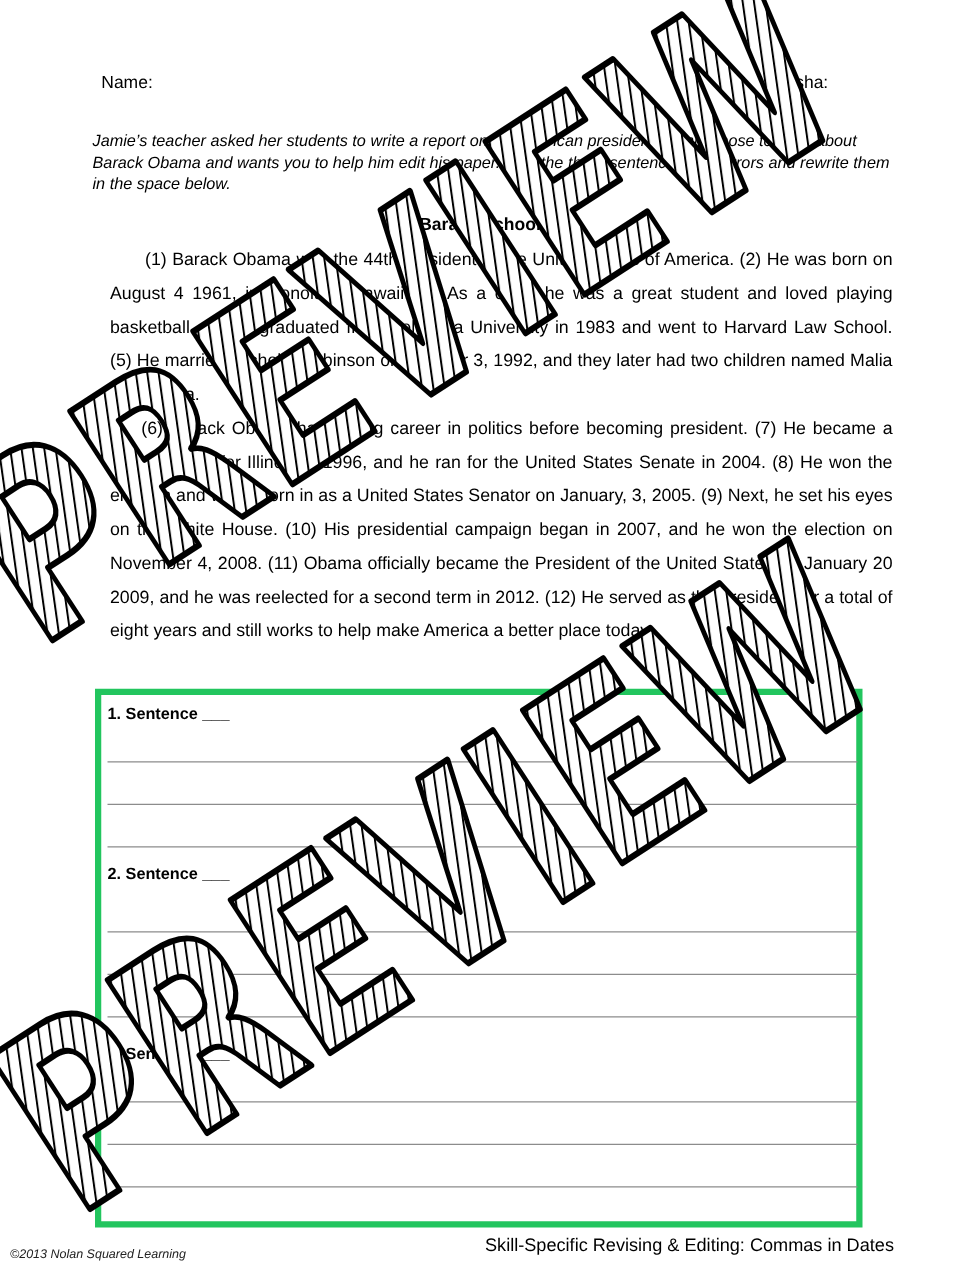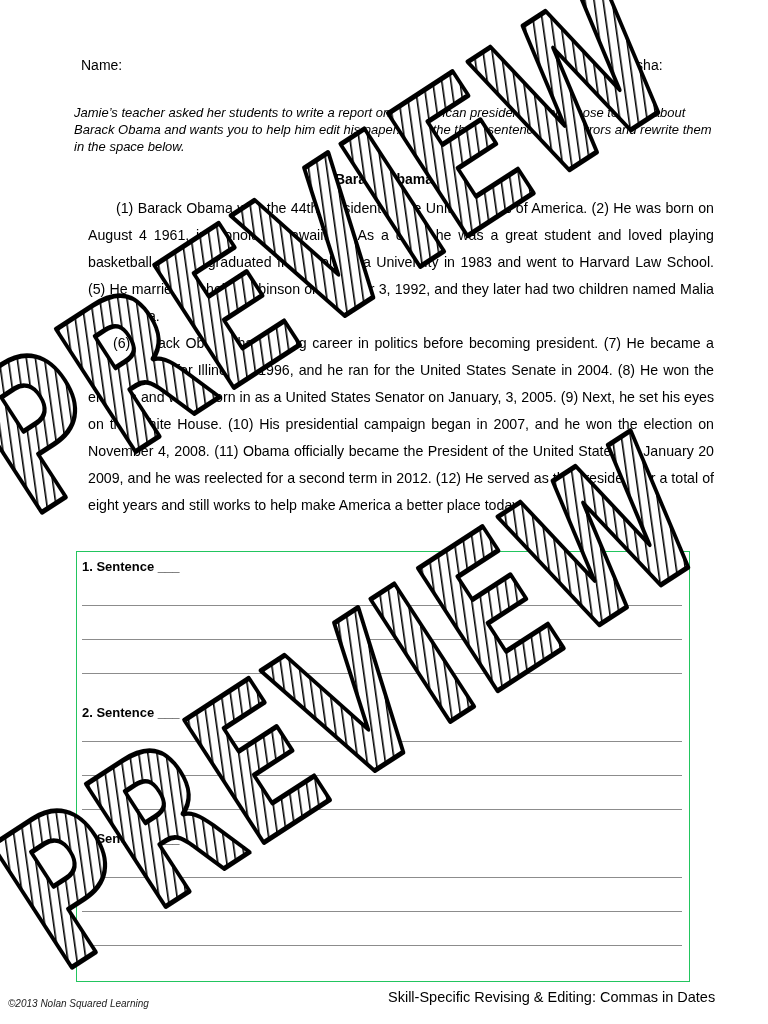--- a/index.html
+++ b/index.html
@@ -18,54 +18,54 @@
     .title { left: 0; width: 768px; top: 171px; text-align: center; font-size: 14px; font-weight: bold; }
     .passage {
       left: 88px; top: 195px; width: 626px;
       font-size: 14.2px; line-height: 27px;
     }
     .passage p { margin: 0; text-indent: 28px; text-align: justify; text-align-last: left; }
     .passage p:first-child { text-indent: 28px; }
     .passage p + p { text-indent: 25px; }
     .answer-box {
       left: 76px; top: 551px; width: 614px; height: 431px;
-      border: 1px solid #22c55e; box-sizing: border-box; padding-left: 28px;
+      border: 5px solid #22c55e; box-sizing: border-box; padding-left: 28px;
     }
     .sec-label { position: absolute; left: 5px; font-size: 13px; font-weight: bold; }
     .rule { position: absolute; left: 5px; width: 600px; height: 0; border-top: 1px solid #8c8c8c; }
     .footer-left { left: 8px; top: 998px; font-size: 10px; font-style: italic; color: #222; }
     .footer-right { left: 388px; top: 989px; font-size: 14.5px; }
     .watermark { left: 0; top: 0; width: 768px; height: 1024px; pointer-events: none; }
     .wm-text {
       font-family: "DejaVu Sans", sans-serif; font-weight: bold;
       fill: url(#hatch); stroke: #000; stroke-width: 5; stroke-linejoin: round;
     }
   </style>
 </head>
 <body>
 
 <div class="abs name-label">Name:</div>
 <div class="abs date-label">Sasha:</div>
 
 <div class="abs instructions">Jamie’s teacher asked her students to write a report on an American president. Jamie chose to write about Barack Obama and wants you to help him edit his paper. Find the three sentences with errors and rewrite them in the space below.</div>
 
-<div class="abs title">Barack Obama</div>
+<div class="abs title">Barack School</div>
 
 <div class="abs passage">
   <p>(1) Barack Obama was the 44th president of the United States of America. (2) He was born on August 4 1961, in Honolulu, Hawaii. (3) As a child, he was a great student and loved playing basketball. (4) He graduated from Columbia University in 1983 and went to Harvard Law School. (5) He married Michelle Robinson on October 3, 1992, and they later had two children named Malia and Sasha.</p>
   <p>(6) Barack Obama had a long career in politics before becoming president. (7) He became a state senator for Illinois in 1996, and he ran for the United States Senate in 2004. (8) He won the election and was sworn in as a United States Senator on January, 3, 2005. (9) Next, he set his eyes on the White House. (10) His presidential campaign began in 2007, and he won the election on November 4, 2008. (11) Obama officially became the President of the United States on January 20 2009, and he was reelected for a second term in 2012. (12) He served as the president for a total of eight years and still works to help make America a better place today.</p>
 </div>
 
 <div class="abs answer-box">
   <div class="sec-label" style="top:7px">1. Sentence ___</div>
   <div class="rule" style="top:53px"></div>
   <div class="rule" style="top:87px"></div>
   <div class="rule" style="top:121px"></div>
 
-  <div class="sec-label" style="top:153px">2. Sentence ___</div>
+  <div class="sec-label" style="top:135px">2. Sentence ___</div>
   <div class="rule" style="top:189px"></div>
   <div class="rule" style="top:223px"></div>
   <div class="rule" style="top:257px"></div>
 
   <div class="sec-label" style="top:279px">3. Sentence ___</div>
   <div class="rule" style="top:325px"></div>
   <div class="rule" style="top:359px"></div>
   <div class="rule" style="top:393px"></div>
 </div>
 

